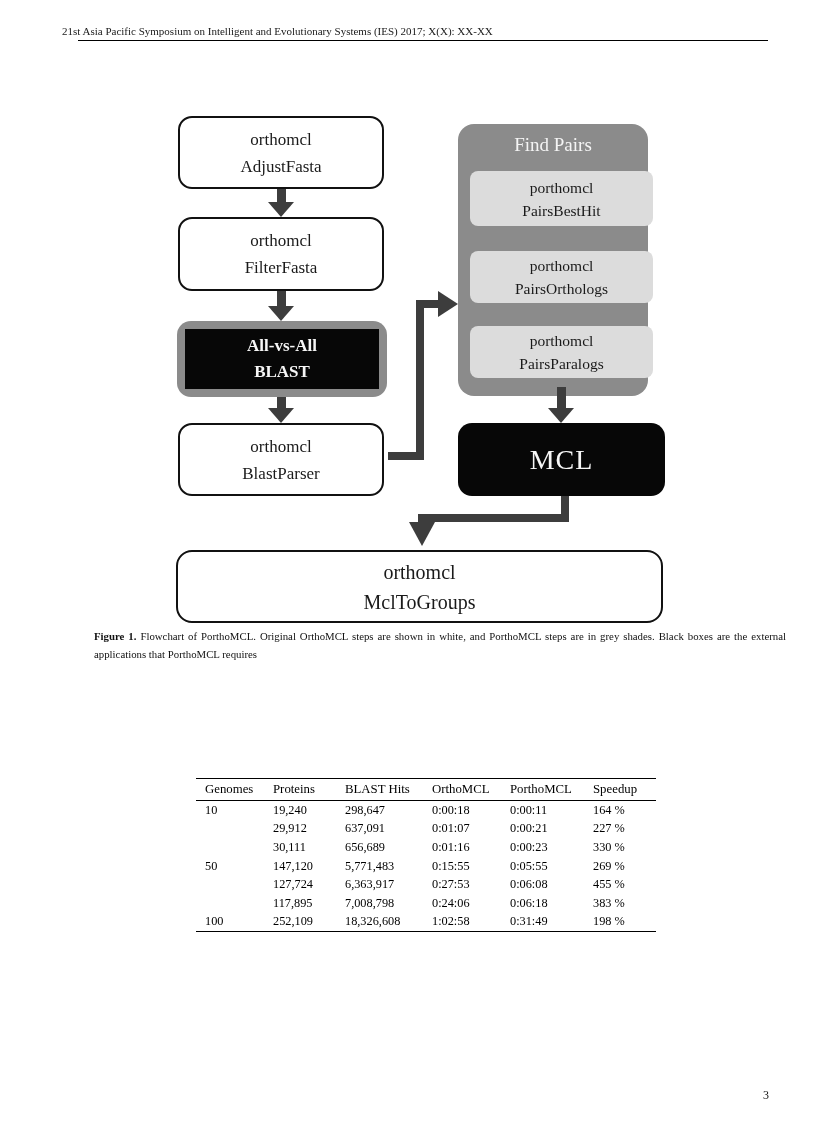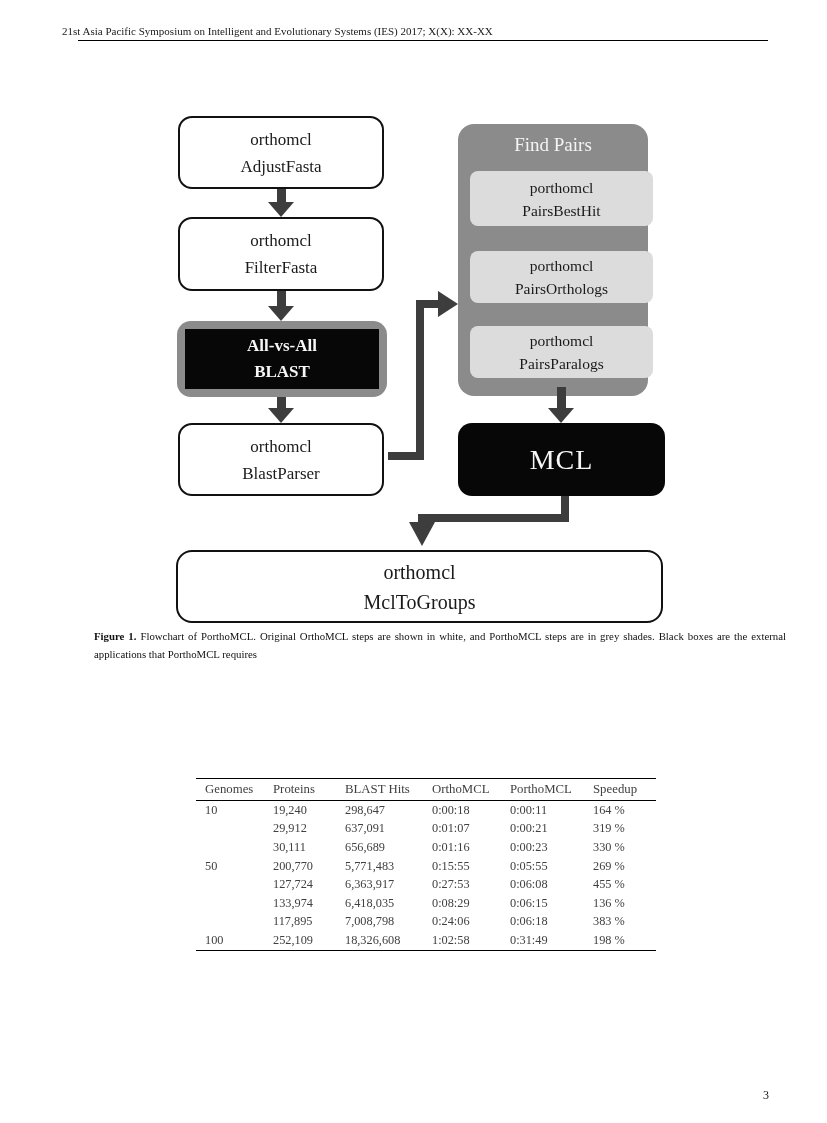--- a/index.html
+++ b/index.html
@@ -104,21 +104,21 @@
   }
   .bold { font-weight: bold; }
 
   .table-block { position: absolute; left: 196px; top: 778px; width: 460px; }
   .table-title {
     margin: 0 0 5px 9px; font-size: 10.8px; color: #111;
   }
   table.runtimes {
     width: 100%; border-collapse: collapse; table-layout: fixed;
     border-top: 1.5px solid #000; border-bottom: 1.5px solid #000;
-    font-size: 12.3px; color: #404040;
+    font-size: 12.3px; color: #000000;
   }
   table.runtimes thead tr { border-bottom: 1.5px solid #000; }
   table.runtimes th {
     font-weight: normal; font-size: 12.8px; text-align: left;
     height: 21px; padding: 0; vertical-align: middle;
   }
   table.runtimes td {
     text-align: left; height: 18.6px; padding: 0; vertical-align: middle;
   }
   table.runtimes th:first-child, table.runtimes td:first-child { padding-left: 9px; }
@@ -247,56 +247,48 @@
             <td>0:00:18</td>
             <td>0:00:11</td>
             <td>164 %</td>
           </tr>
           <tr>
             <td></td>
             <td>29,912</td>
             <td>637,091</td>
             <td>0:01:07</td>
             <td>0:00:21</td>
-            <td>319 %</td>
+            <td>227 %</td>
           </tr>
           <tr>
             <td></td>
             <td>30,111</td>
             <td>656,689</td>
             <td>0:01:16</td>
             <td>0:00:23</td>
             <td>330 %</td>
           </tr>
           <tr>
             <td>50</td>
-            <td>200,770</td>
+            <td>147,120</td>
             <td>5,771,483</td>
             <td>0:15:55</td>
             <td>0:05:55</td>
             <td>269 %</td>
           </tr>
           <tr>
             <td></td>
             <td>127,724</td>
             <td>6,363,917</td>
             <td>0:27:53</td>
             <td>0:06:08</td>
             <td>455 %</td>
           </tr>
           <tr>
             <td></td>
-            <td>133,974</td>
-            <td>6,418,035</td>
-            <td>0:08:29</td>
-            <td>0:06:15</td>
-            <td>136 %</td>
-          </tr>
-          <tr>
-            <td></td>
             <td>117,895</td>
             <td>7,008,798</td>
             <td>0:24:06</td>
             <td>0:06:18</td>
             <td>383 %</td>
           </tr>
           <tr>
             <td>100</td>
             <td>252,109</td>
             <td>18,326,608</td>

